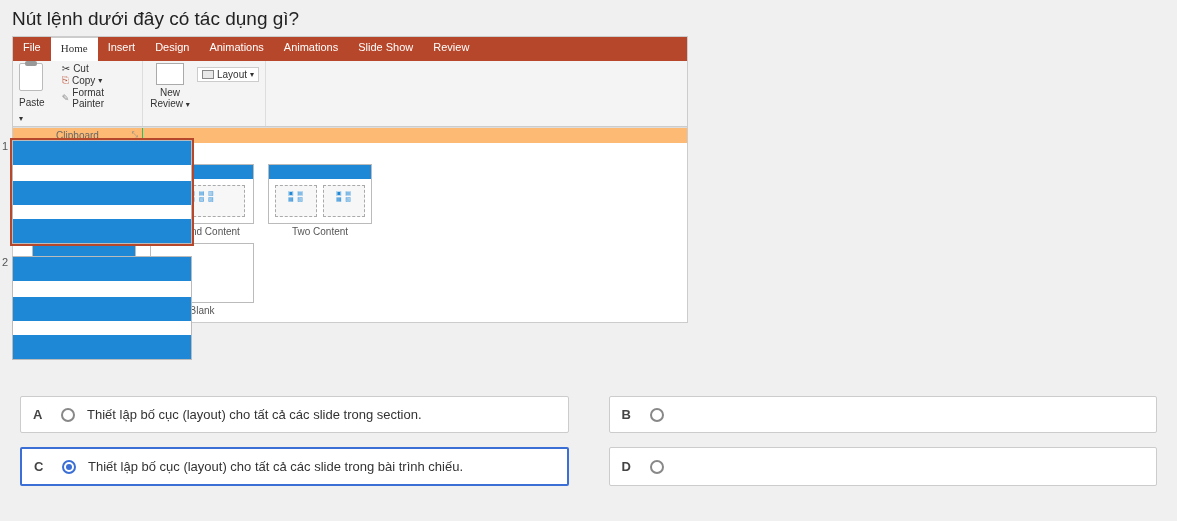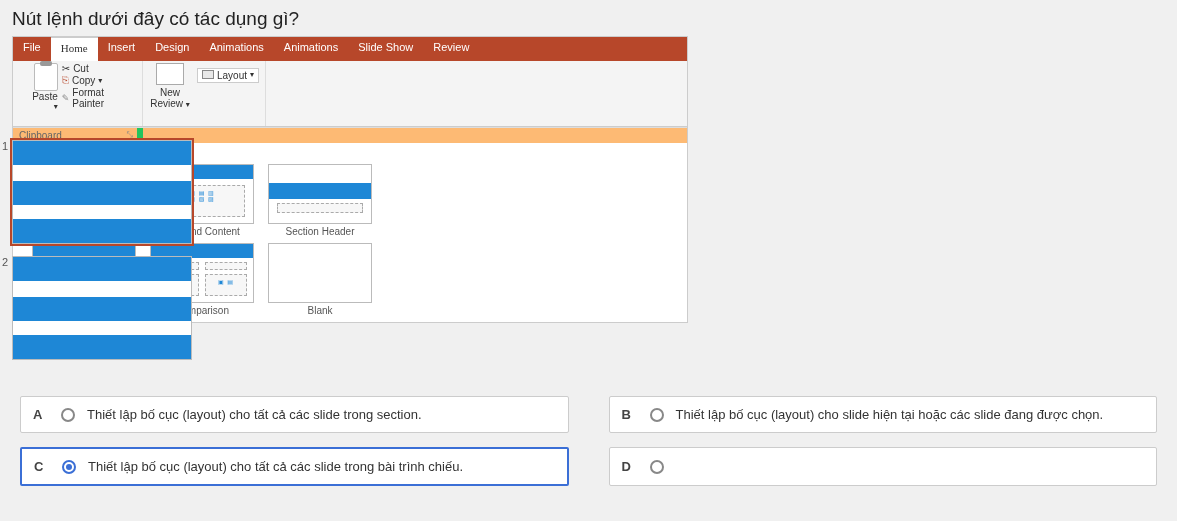--- a/index.html
+++ b/index.html
@@ -10,37 +10,37 @@
 
 .ribbon-wrap { background: #fdba74; border: 1px solid #ccc; width: 676px; }
 .tabs { display: flex; background: #b7472a; height: 24px; }
 .tab { color: #fff; font-size: 11px; padding: 4px 10px; cursor: pointer; }
 .tab.file { background: #b7472a; }
 .tab.home { background: #fff; color: #333; border-top: 1px solid #ccc; font-family: Liberation Serif, serif; }
 
 .ribbon-body { display: flex; background: #f4f4f4; border-bottom: 1px solid #ccc; height: 66px; }
 .group { border-right: 1px solid #ddd; padding: 2px 6px; display: flex; flex-direction: column; justify-content: space-between; }
 .clipboard { width: 130px; display: flex; flex-direction: row; }
-.paste-col { display: flex; flex-direction: column; align-items: flex-end; width: 40px; font-size: 10px; color: #333; }
+.paste-col { display: flex; flex-direction: column; align-items: flex-start; width: 40px; font-size: 10px; color: #333; gap: 6px; }
 .paste-icon { width: 24px; height: 28px; background: #fff; border: 1px solid #bbb; border-radius: 2px; position: relative; }
 .paste-icon::before { content: ""; position: absolute; top: -3px; left: 5px; width: 12px; height: 5px; background: #999; border-radius: 2px; }
 .clip-actions { display: flex; flex-direction: column; font-size: 10px; color: #333; gap: 1px; margin-left: 4px; }
 .clip-actions span { display: flex; align-items: center; gap: 3px; }
 .cut-icon { color: #333; }
 .copy-icon { color: #b7472a; font-size: 9px; }
 .brush-icon { color: #888; font-size: 9px; }
 
 .slides-group { display: flex; flex-direction: row; align-items: flex-start; }
 .newslide { display: flex; flex-direction: column; align-items: center; font-size: 10px; color: #333; width: 42px; }
 .newslide-icon { width: 28px; height: 22px; border: 1px solid #aaa; background: #fff; margin-bottom: 2px; }
-.layout-btn { font-size: 10px; border: 1px solid #ccc; background: #fff; padding: 1px 4px; display: inline-flex; gap: 3px; color: #333; margin-left: 2px; }
+.layout-btn { font-size: 10px; border: 1px solid #ccc; background: #fff; padding: 1px 4px; display: inline-flex; align-items: center; gap: 3px; color: #333; margin-left: 2px; }
 .layout-thumb-icon { width: 12px; height: 9px; border: 1px solid #888; background: #e8e8e8; display: inline-block; }
 
 .group-footer { display: flex; font-size: 10px; color: #666; border-top: 1px solid #ddd; }
-.group-footer > div { border-right: 6px solid #22c55e; padding: 2px 6px; }
+.group-footer > div { border-right: 1px solid #22c55e; padding: 2px 6px; text-align: center; }
 .gf-clip { width: 130px; position: relative; }
 .gf-clip::after { content: "⤡"; position: absolute; right: 4px; top: 2px; font-size: 8px; color: #888; }
 
 .gallery { background: #fff; padding: 4px 6px 6px; }
 .gallery-title { font-size: 10px; color: #666; padding: 2px 0 4px 10px; }
 .gallery-grid { display: grid; grid-template-columns: repeat(3, 110px); gap: 6px 8px; margin-left: 10px; }
 .g-item { display: flex; flex-direction: column; align-items: center; }
 .g-thumb { width: 104px; height: 60px; border: 1px solid #bbb; background: #fff; position: relative; overflow: hidden; }
 .g-thumb.selected { outline: 2px solid #f3a447; }
 .g-label { font-size: 10px; color: #555; text-align: center; margin-top: 2px; line-height: 1.1; }
@@ -138,27 +138,20 @@
         </div>
         <div class="g-item">
           <div class="g-thumb">
               <div class="bar-top"></div>
               <div class="placeholder ph-dots" style="top:20px;left:8px;right:8px;bottom:6px;">▣ ▤ ▥<br>▦ ▧ ▨</div>
             </div>
           <div class="g-label">Title and Content</div>
         </div>
         <div class="g-item">
           <div class="g-thumb">
-              <div style="position:absolute;top:18px;left:0;right:0;height:16px;background:#1e87d6;"></div>
-              <div class="placeholder" style="top:38px;left:8px;right:8px;height:10px;"></div>
-            </div>
-          <div class="g-label">Section Header</div>
-        </div>
-        <div class="g-item">
-          <div class="g-thumb">
               <div class="bar-top"></div>
               <div class="placeholder ph-dots" style="top:20px;left:6px;width:42px;bottom:6px;">▣ ▤<br>▦ ▧</div>
               <div class="placeholder ph-dots" style="top:20px;right:6px;width:42px;bottom:6px;">▣ ▤<br>▦ ▧</div>
             </div>
           <div class="g-label">Two Content</div>
         </div>
         <div class="g-item">
           <div class="g-thumb">
               <div class="bar-top"></div>
               <div class="placeholder" style="top:18px;left:6px;width:42px;height:8px;"></div>
@@ -198,21 +191,20 @@
 
 <div class="answers">
   <div class="ans">
     <span class="ans-letter">A</span>
     <span class="radio"></span>
     <span>Thiết lập bố cục (layout) cho tất cả các slide trong section.</span>
   </div>
   <div class="ans">
     <span class="ans-letter">B</span>
     <span class="radio"></span>
-    <span>Thiết lập bố cục (layout) cho slide hiện tại hoặc các slide đang được chọn.</span>
   </div>
   <div class="ans selected">
     <span class="ans-letter">C</span>
     <span class="radio checked"></span>
     <span>Thiết lập bố cục (layout) cho tất cả các slide trong bài trình chiếu.</span>
   </div>
   <div class="ans">
     <span class="ans-letter">D</span>
     <span class="radio"></span>
   </div>

